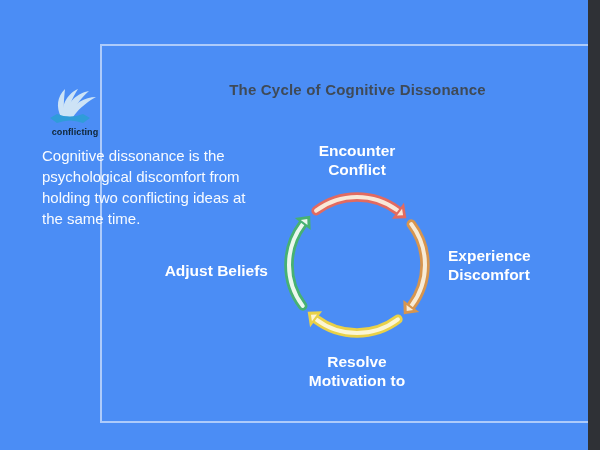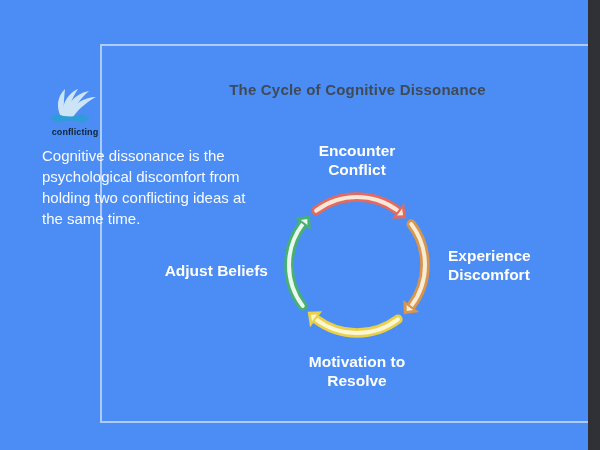--- a/index.html
+++ b/index.html
@@ -96,21 +96,21 @@
     <span>Experience</span>
     <span>Discomfort</span>
   </div>
 
   <div class="cycle-label lbl-encounter">
     <span>Encounter</span>
     <span>Conflict</span>
   </div>
 
   <div class="cycle-label lbl-motivation">
+    <span>Resolve</span>
     <span>Motivation to</span>
-    <span>Resolve</span>
   </div>
 
   <div class="cycle-label lbl-adjust">
     <span>Adjust Beliefs</span>
   </div>
 
 </div>
 
 </body></html>

